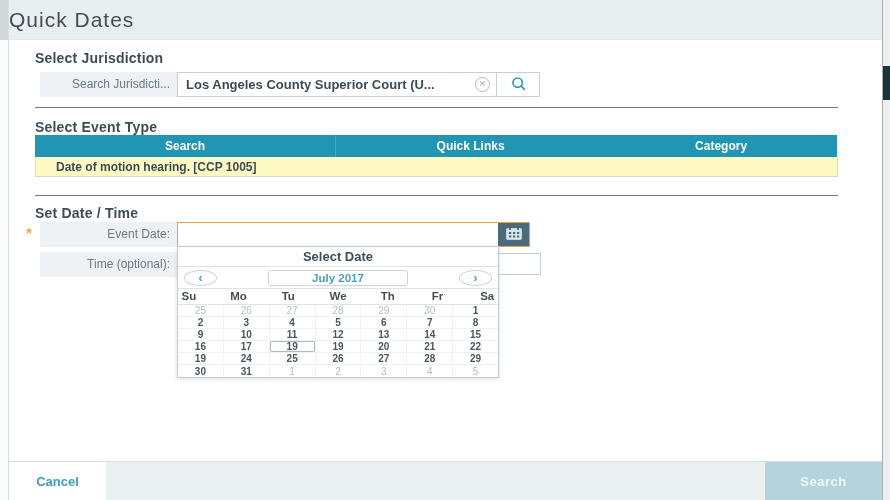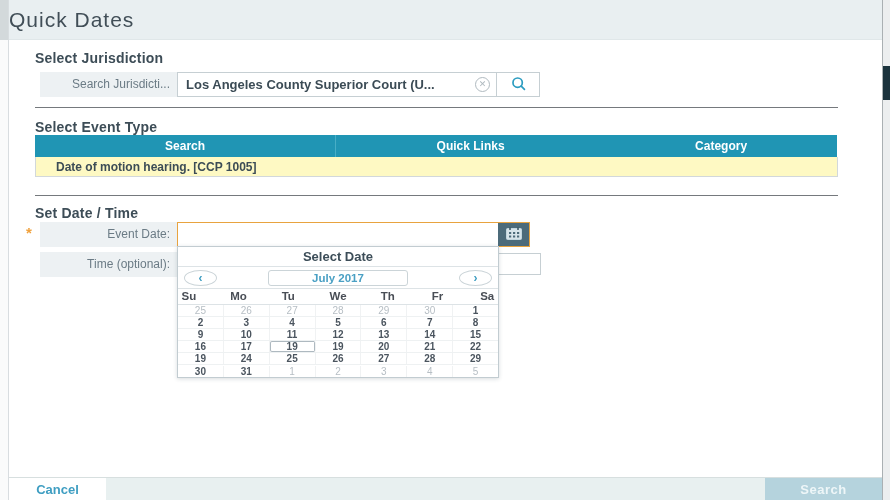--- a/index.html
+++ b/index.html
@@ -90,21 +90,21 @@
   .cal-weekdays .wd{flex:1;text-align:center;font-size:11.5px;font-weight:700;color:#494e56;line-height:15px;}
   .cal-week{display:flex;height:12px;border-bottom:1px solid #eef1f2;align-items:center;}
   .cal-week:last-child{border-bottom:none;}
   .day{flex:1;text-align:center;font-size:10px;line-height:11px;color:#4b555f;font-weight:600;cursor:pointer;
     border-right:1px solid #f0f2f3;}
   .day:last-child{border-right:none;}
   .day.muted{color:#b6bec4;font-weight:400;}
   .day.today{box-shadow:inset 0 0 0 1px #aeb9c0;border-radius:2px;}
 
   
-  .footer{position:absolute;left:0;right:0;bottom:0;height:23px;background:var(--footer-bg);border-top:1px solid #d7dfdf;}
+  .footer{position:absolute;left:0;right:0;bottom:0;height:39px;background:var(--footer-bg);border-top:1px solid #d7dfdf;}
   .cancel-btn{position:absolute;left:0;top:0;width:97px;height:100%;background:#fff;border:none;color:var(--link-teal);
     font-size:13px;font-weight:600;cursor:pointer;font-family:inherit;}
   .search-submit{position:absolute;right:0;top:0;width:117px;height:100%;background:var(--search-button-bg);border:none;
     color:#eef6f8;font-size:13px;font-weight:600;letter-spacing:.5px;cursor:pointer;font-family:inherit;}
 </style>
 </head>
 <body>
 
 <div class="left-gutter">
   <div class="gutter-top"></div>

